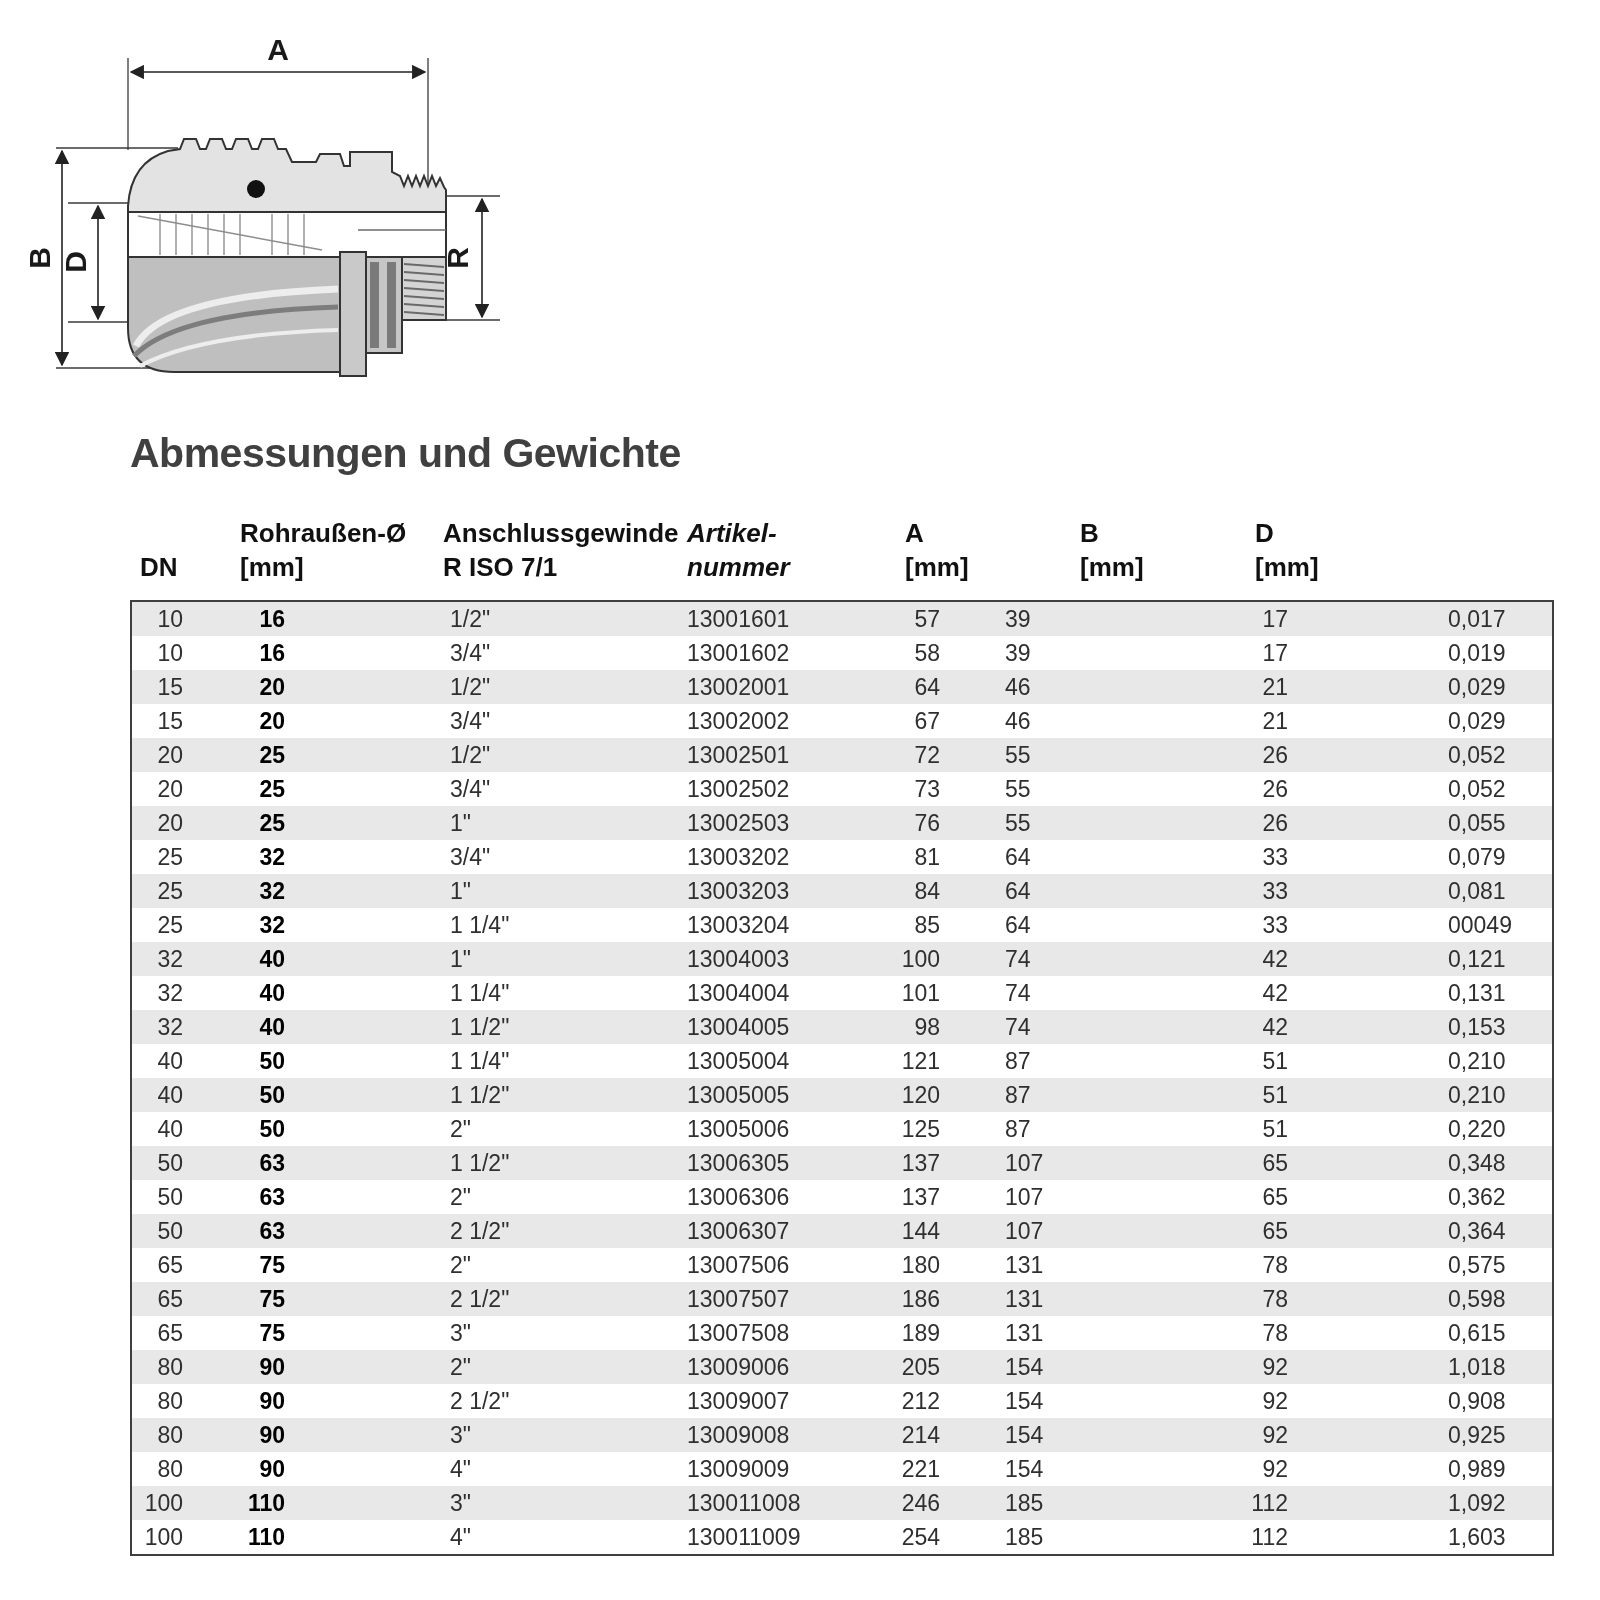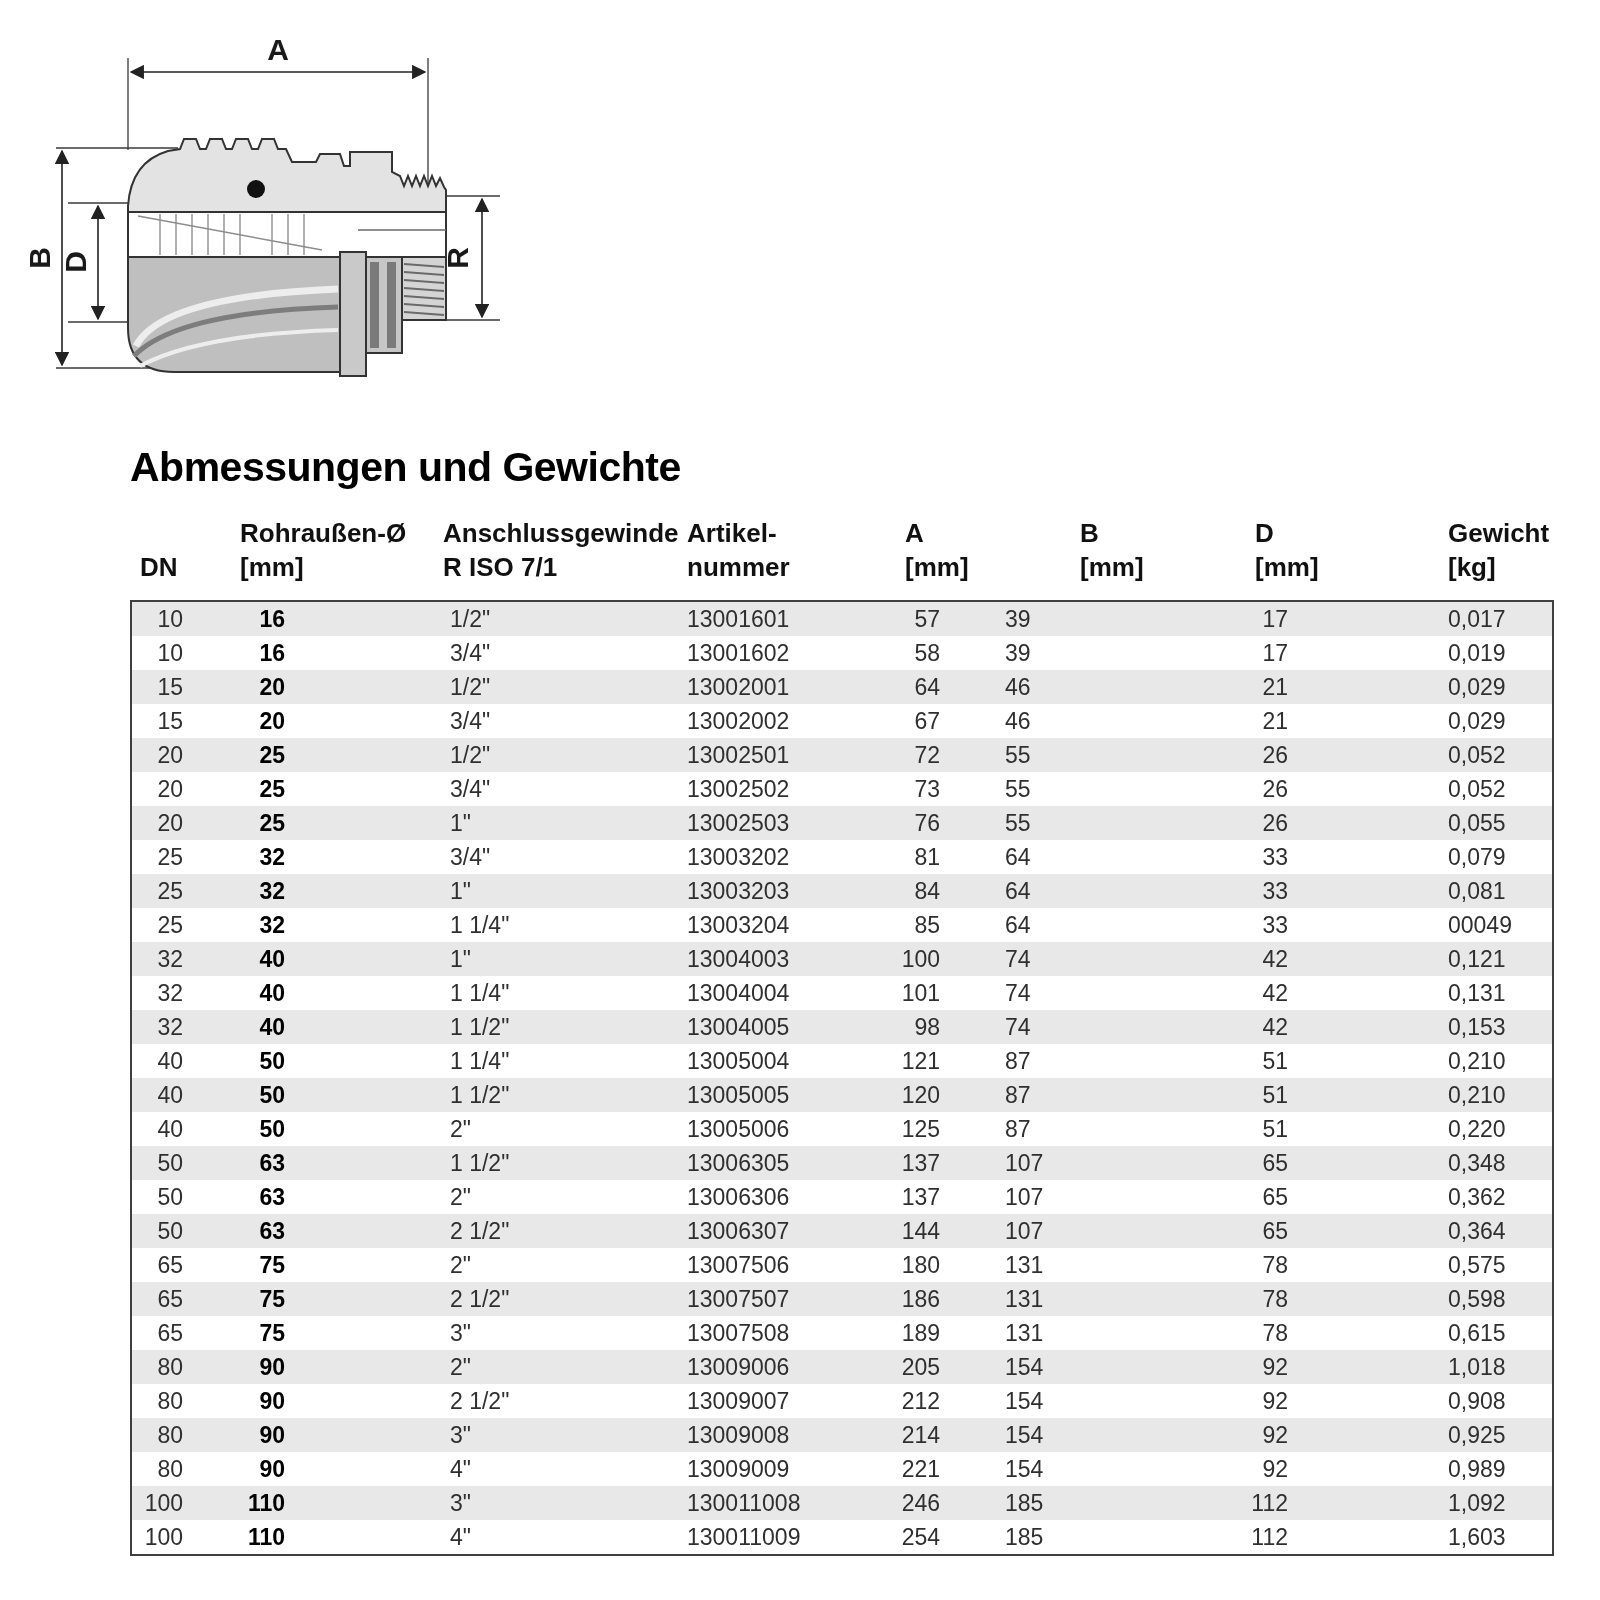--- a/index.html
+++ b/index.html
@@ -5,33 +5,33 @@
   html,body{margin:0;padding:0;background:#fff;}
   body{
     position:relative;width:1600px;height:1600px;overflow:hidden;
     font-family:"Liberation Sans", sans-serif;color:#2f2f2f;
   }
   
   .drawing{position:absolute;left:10px;top:0px;width:520px;height:410px;}
   .drawing text{font-family:"Liberation Sans",sans-serif;font-weight:bold;font-size:30px;fill:#1a1a1a;}
   
   .page-title{
-    position:absolute;left:130px;top:444px;margin:0;
-    font-size:41px;font-weight:700;color:#000000;letter-spacing:-0.5px;
+    position:absolute;left:130px;top:430px;margin:0;
+    font-size:41px;font-weight:700;color:#404040;letter-spacing:-0.5px;
   }
   
   .thead{
     position:absolute;left:130px;top:500px;width:1424px;height:84px;
     display:flex;align-items:flex-end;
   }
   .hcell{box-sizing:border-box;font-weight:700;color:#111;font-size:26px;line-height:34px;}
   .hc1{width:65px;padding-left:10px;}
   .hc2{width:240px;padding-left:45px;}
   .hc3{width:245px;padding-left:8px;}
-  .hc4{width:210px;padding-left:7px;}
+  .hc4{width:210px;padding-left:7px;font-style:italic;}
   .hc5{width:115px;padding-left:15px;}
   .hc6{width:175px;padding-left:75px;}
   .hc7{width:175px;padding-left:75px;}
   .hc8{width:198px;padding-left:93px;}
   
   .tbody-box{
     position:absolute;left:130px;top:600px;width:1424px;
     border:2px solid #3f3f3f;box-sizing:border-box;background:#a3a3a3;
   }
   table{border-collapse:collapse;table-layout:fixed;width:1420px;}
@@ -159,24 +159,20 @@
     <div>[mm]</div>
   </div>
   <div class="hcell hc6">
     <div>B</div>
     <div>[mm]</div>
   </div>
   <div class="hcell hc7">
     <div>D</div>
     <div>[mm]</div>
   </div>
-  <div class="hcell hc8">
-    <div>Gewicht</div>
-    <div>[kg]</div>
-  </div>
 </div>
 
 <div class="tbody-box">
   <table>
     <colgroup>
       <col style="width:63px">
         <col style="width:240px">
         <col style="width:245px">
         <col style="width:210px">
       <col style="width:115px">

